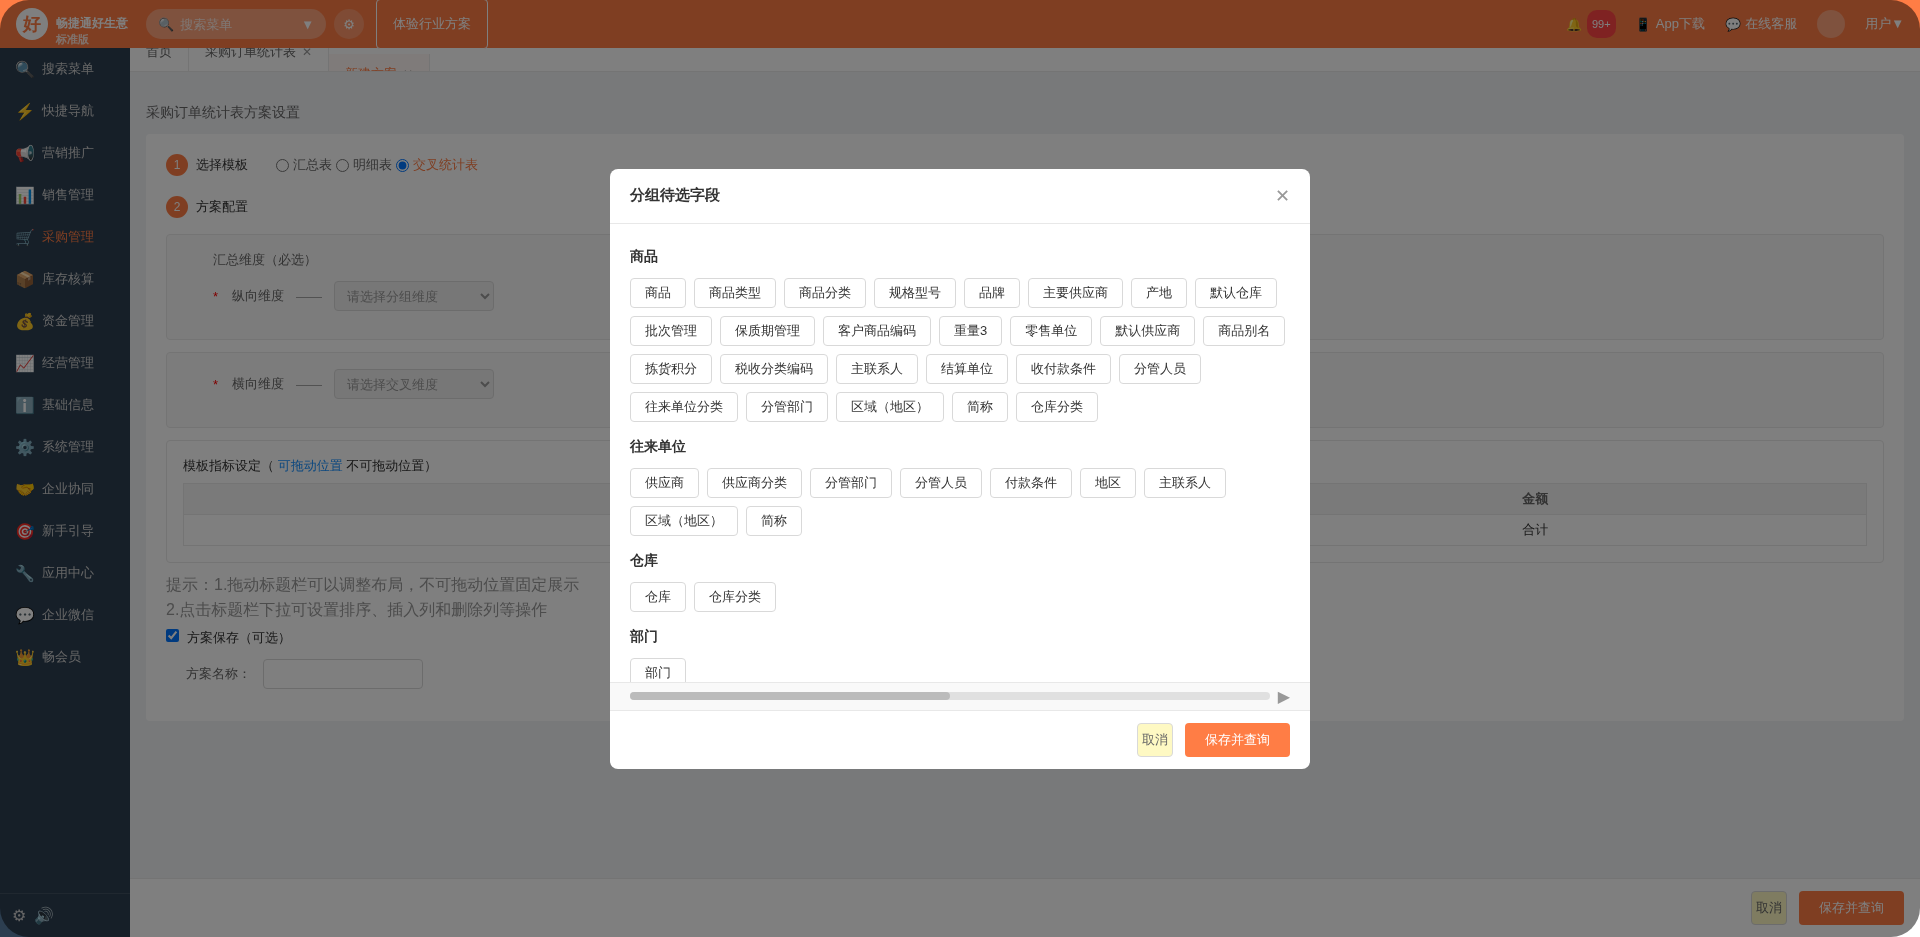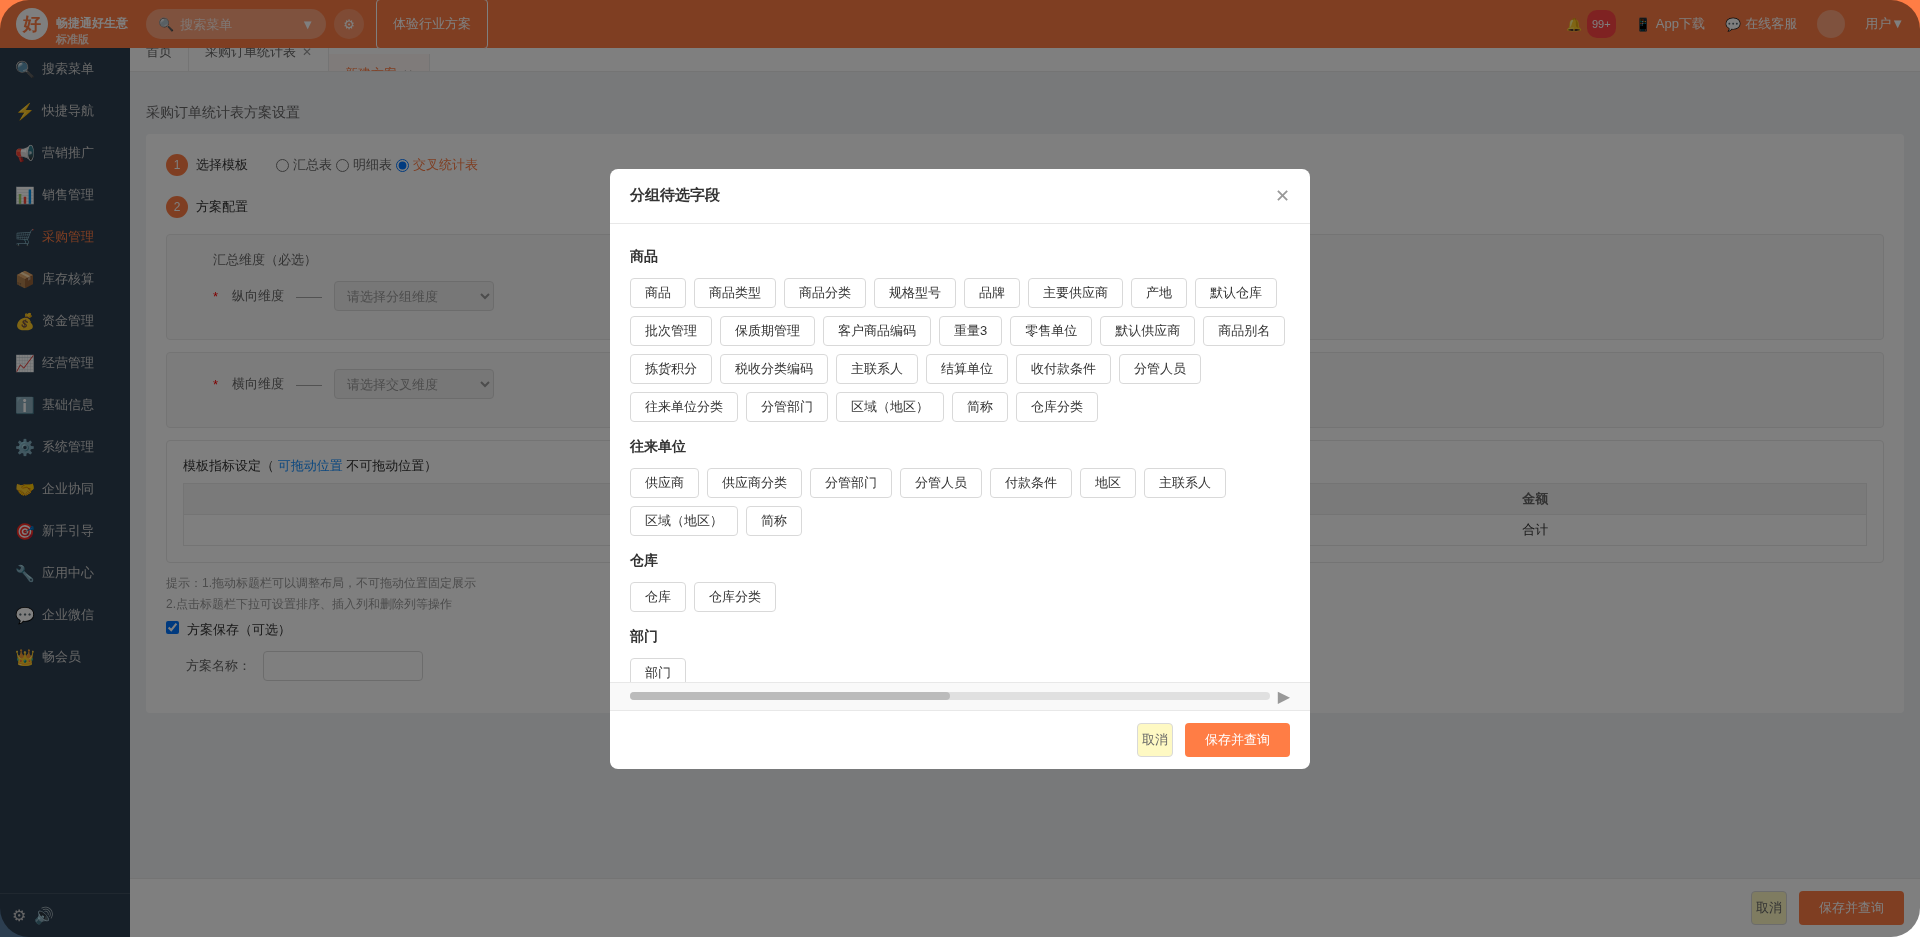--- a/index.html
+++ b/index.html
@@ -297,21 +297,21 @@
       text-align: center;
     }
     .indicator-table td {
       border: 1px solid #e8e8e8;
       padding: 6px 12px;
       font-size: 13px;
       text-align: center;
     }
 
     .tip-text {
-      font-size: 12px;
+      font-size: 16px;
       color: #999;
       margin-bottom: 4px;
     }
 
     .save-option {
       display: flex;
       align-items: flex-start;
       gap: 8px;
       margin-bottom: 12px;
       margin-top: 8px;

